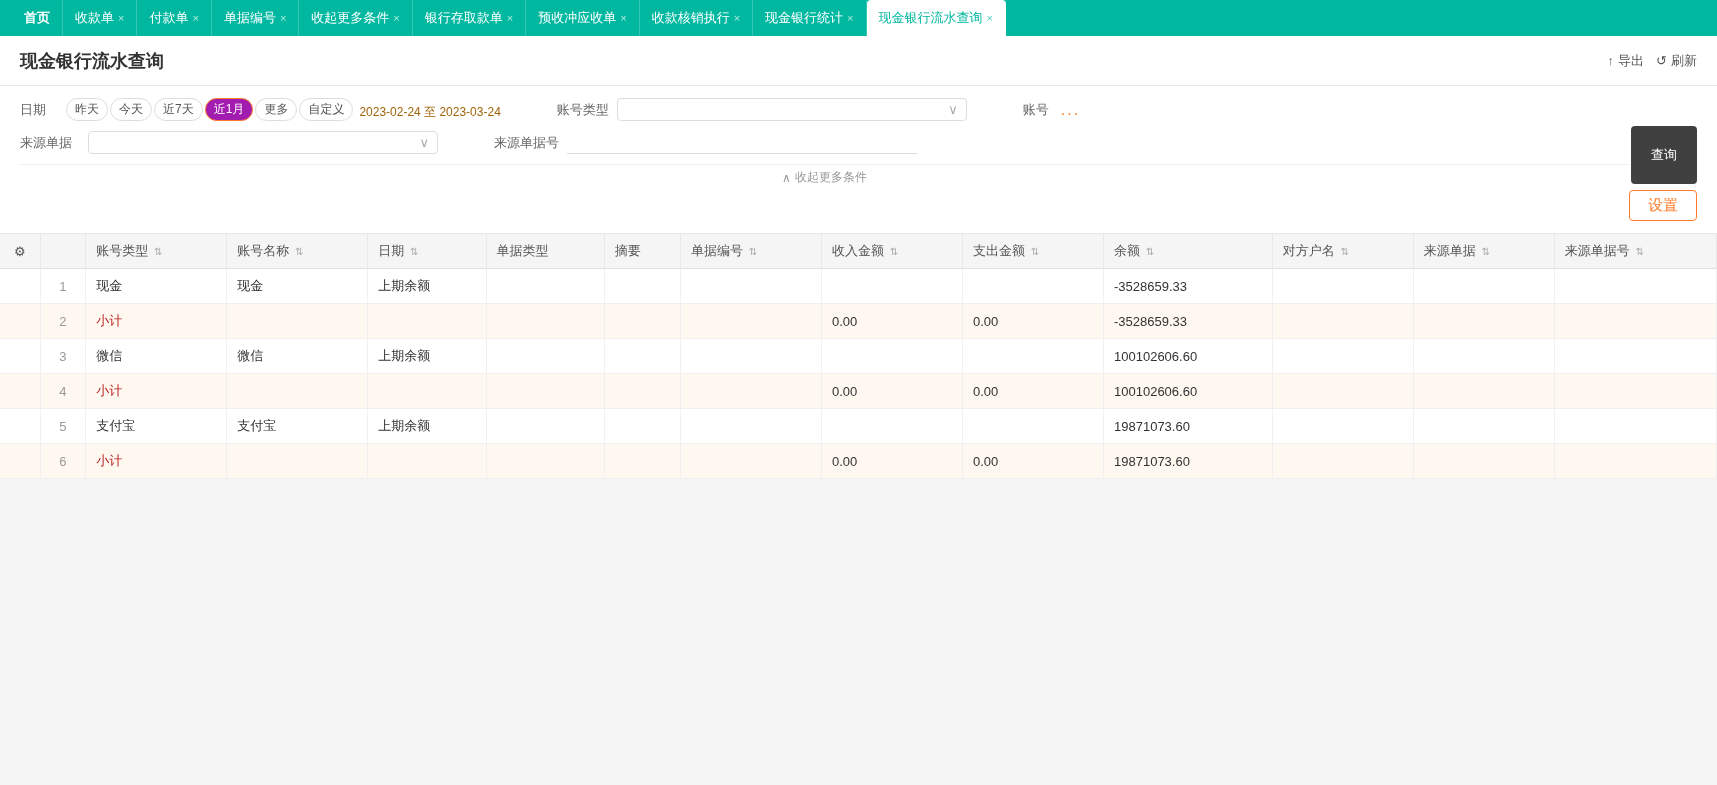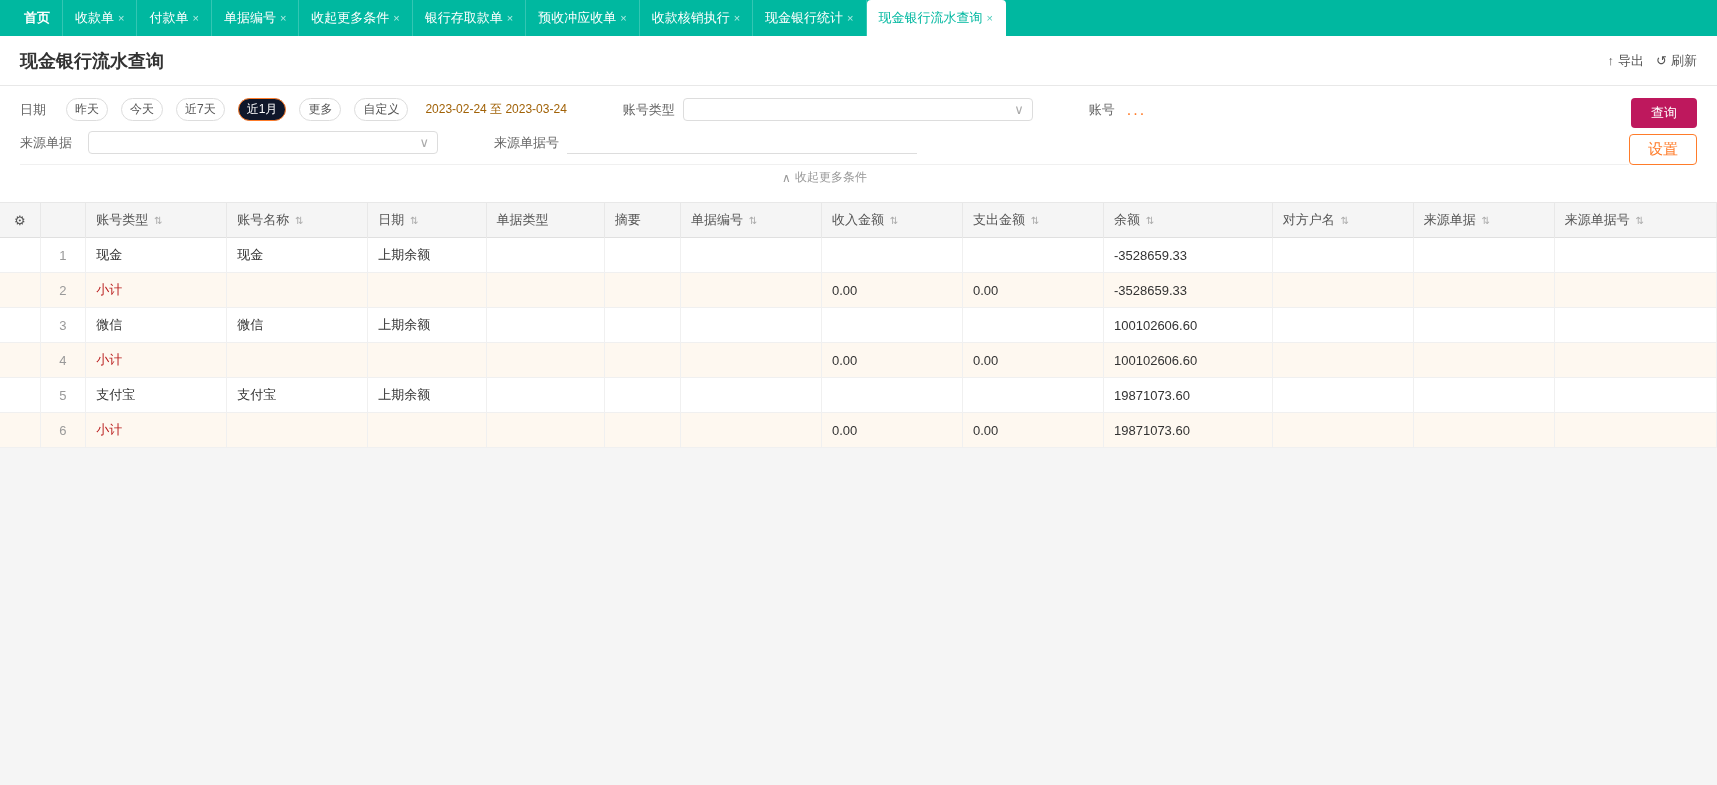--- a/index.html
+++ b/index.html
@@ -83,34 +83,34 @@
       gap: 16px;
       margin-bottom: 10px;
     }
     .filter-label {
       color: #666;
       white-space: nowrap;
       min-width: 30px;
     }
     .date-options {
       display: flex;
-      align-items: center;
-      gap: 13px;
+      align-items: flex-end;
+      gap: 2px;
     }
     .date-btn {
       padding: 2px 8px;
       border-radius: 12px;
       border: 1px solid #ddd;
       background: #fff;
       color: #555;
       cursor: pointer;
       font-size: 12px;
     }
     .date-btn.active {
-      background: #0f172a;
+      background: #a21caf;
       color: #fff;
       border-color: #ff7c2a;
     }
     .date-range {
       color: #a16207;
       font-size: 12px;
       margin-left: 4px;
     }
     .filter-select {
       display: flex;
@@ -128,27 +128,28 @@
     }
     .filter-input {
       border: none;
       border-bottom: 1px solid #ddd;
       padding: 3px 0;
       outline: none;
       min-width: 300px;
       font-size: 13px;
     }
     .query-btn {
-      background: #be185d;
+      background: #404040;
       color: #fff;
       border: none;
       border-radius: 4px;
-      padding: 6px 20px;
+      padding: 20px 20px;
       cursor: pointer;
       font-size: 13px;
+      margin-top: 28px;
     }
     .settings-btn {
       background: #fff;
       color: #ff7c2a;
       border: 1px solid #ff7c2a;
       border-radius: 4px;
       padding: 5px 18px;
       cursor: pointer;
       font-size: 15px;
     }

